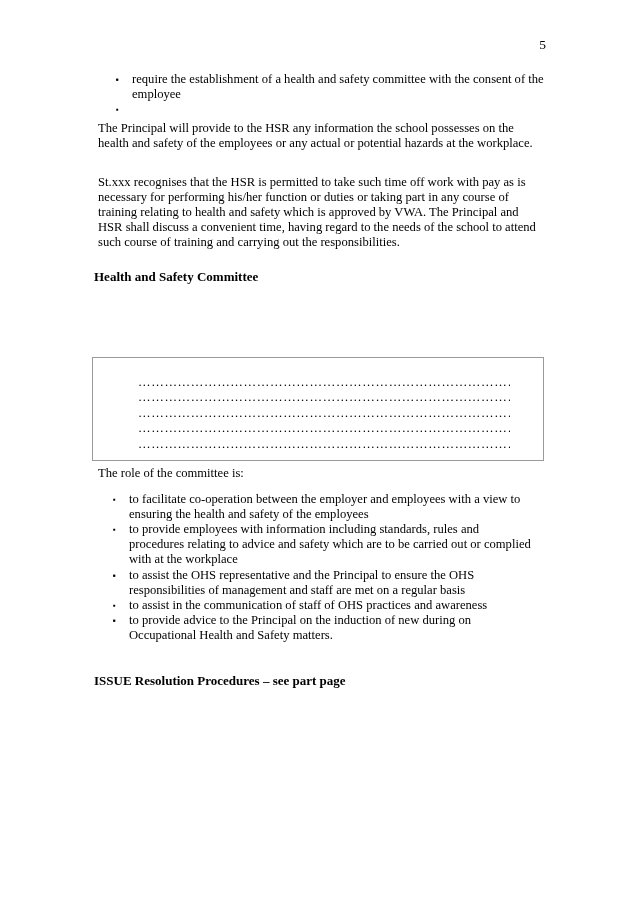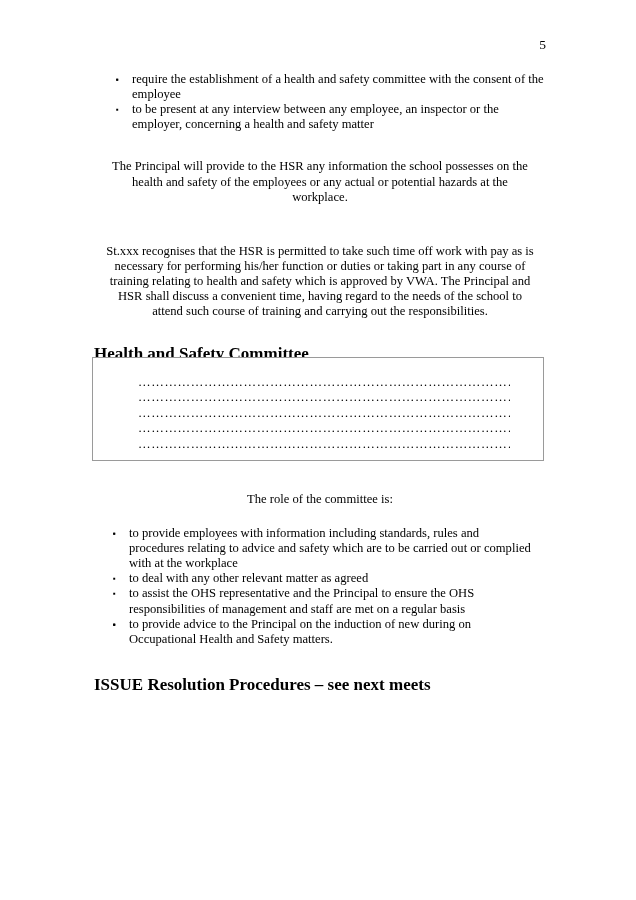--- a/index.html
+++ b/index.html
@@ -40,35 +40,34 @@
     position: absolute;
     left: 94px;
     top: 72px;
     width: 452px;
     font-size: 12.6px;
     line-height: 15.1px;
     text-align: left;
   }
 
   p.para {
-    margin: 12px;
-    padding: 0;
-    text-align: center;
+    margin: 4px;
+    padding: 0;
   }
   .gap {
     height: 15.1px;
   }
   .gap-half {
     height: 7px;
   }
 
   h2.heading {
     margin: 0;
     padding: 0;
-    font-size: 17px;
+    font-size: 13px;
     line-height: 15.1px;
     font-weight: bold;
   }
 
   
   ul.bullets {
     list-style: none;
     margin: 0;
     padding: 0;
   }
@@ -131,21 +130,20 @@
     <ul class="bullets indent-a">
       <li>
         <span class="marker">▪</span>
       </li>
       <li>
         <span class="marker">▪</span>
         <span>require the establishment of a health and safety committee with the consent of the employee</span>
       </li>
       <li>
         <span class="marker">▪</span>
-        <span>to be present at any interview between any employee, an inspector or the employer, concerning a health and safety matter</span>
       </li>
     </ul>
 
     <div class="gap"></div>
 
     <p class="para">The Principal will provide to the HSR any information the school possesses on the health and safety of the employees or any actual or potential hazards at the workplace.</p>
 
     <div class="gap"></div>
 
     <p class="para">St.xxx recognises that the HSR is permitted to take such time off work with pay as is necessary for performing his/her function or duties or taking part in any course of training relating to health and safety which is approved by VWA.   The Principal and HSR shall discuss a convenient time, having regard to the needs of the school to attend such course of training and carrying out the responsibilities.</p>
@@ -160,56 +158,57 @@
   <div class="names-box">
     <div class="lines">
       <div class="dotline">………………………………………………………………………………</div>
       <div class="dotline">………………………………………………………………………………</div>
       <div class="dotline">………………………………………………………………………………</div>
       <div class="dotline">………………………………………………………………………………</div>
       <div class="dotline">………………………………………………………………………………</div>
     </div>
   </div>
 
-  <div class="content" style="top:480px;">
+  <div class="content" style="top:462px;">
 
     <p class="para">The role of the committee is:</p>
 
     <div class="gap-half"></div>
 
     <ul class="bullets indent-b">
       <li>
         <span class="marker">▪</span>
+        <span>to facilitate co-operation between the employer and employees with a view to ensuring the health and safety of the employees</span>
       </li>
       <li>
         <span class="marker">▪</span>
         <span>to provide employees with information including standards, rules and procedures relating to advice and safety which are to be carried out or complied with at the workplace</span>
       </li>
       <li>
         <span class="marker">▪</span>
-        <span>to deal with any other relevant matter as agreed</span>
       </li>
       <li>
         <span class="marker">▪</span>
         <span>to assist the OHS representative and the Principal to ensure the OHS responsibilities of management and staff are met on a regular basis</span>
       </li>
       <li>
         <span class="marker">▪</span>
+        <span>to assist in the communication of staff of OHS practices and awareness</span>
       </li>
       <li>
         <span class="marker">▪</span>
       </li>
       <li>
         <span class="marker">▪</span>
         <span>to provide advice to the Principal on the induction of new during on Occupational Health and Safety  matters.</span>
       </li>
     </ul>
 
     <div class="gap"></div>
 
 
     <div class="gap"></div>
 
-    <h2 class="heading">ISSUE Resolution Procedures – see next meets</h2>
+    <h2 class="heading">ISSUE Resolution Procedures – see part page</h2>
 
   </div>
 
 </div>
 
 </body></html>

